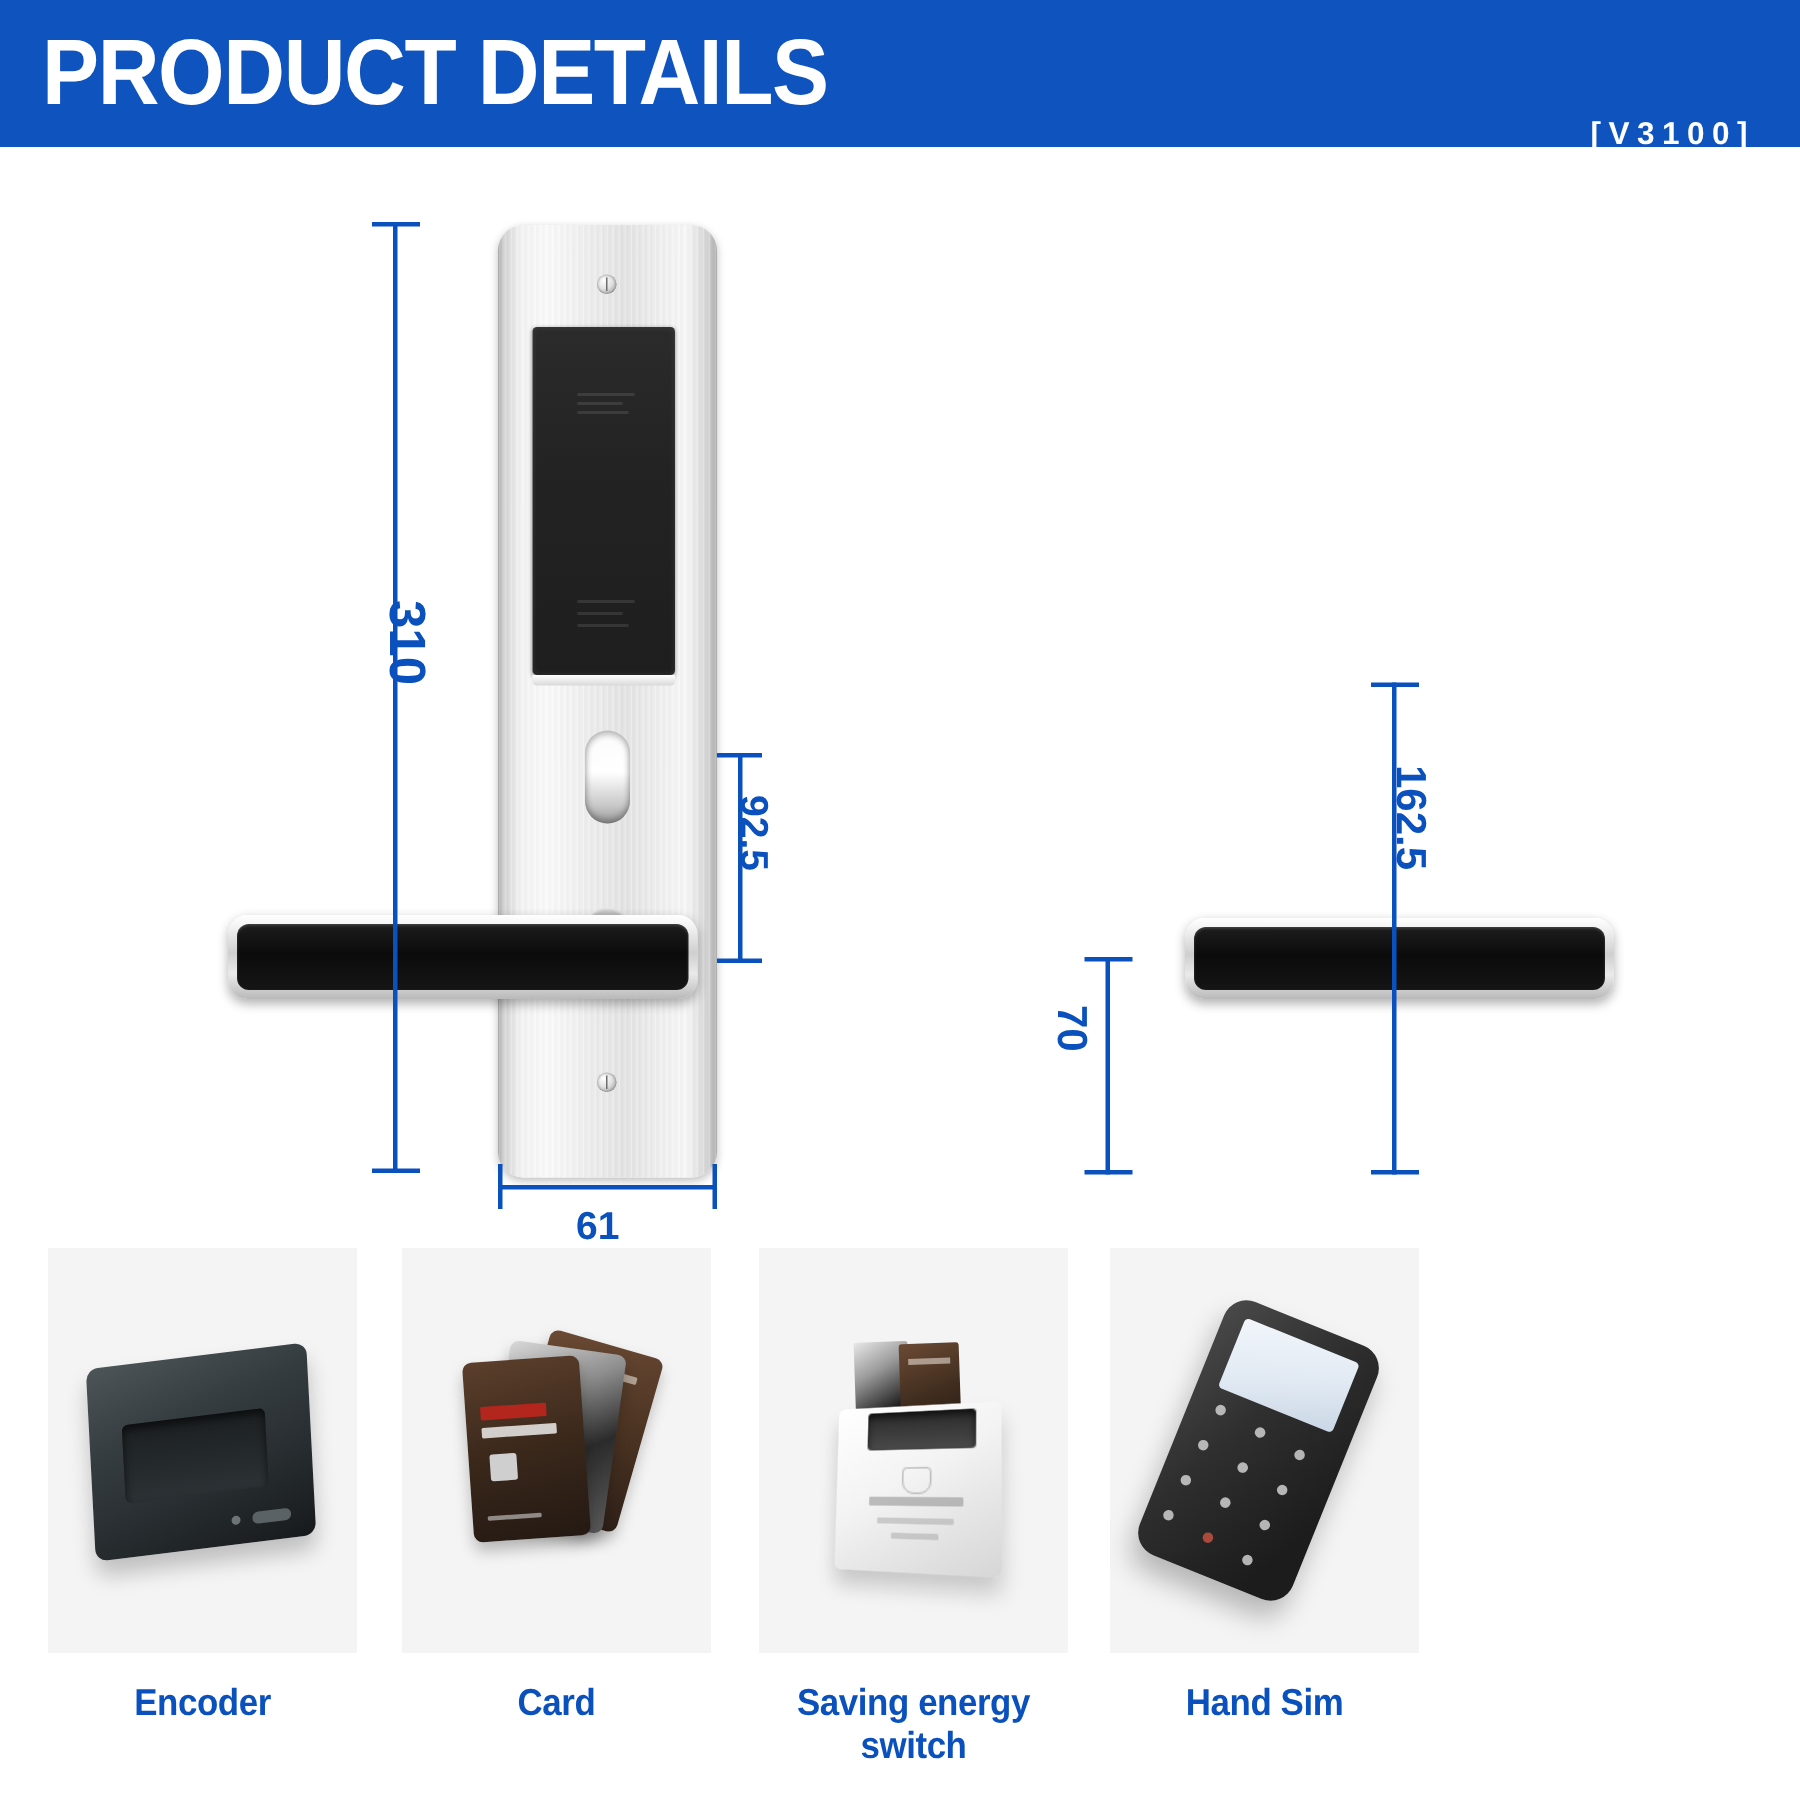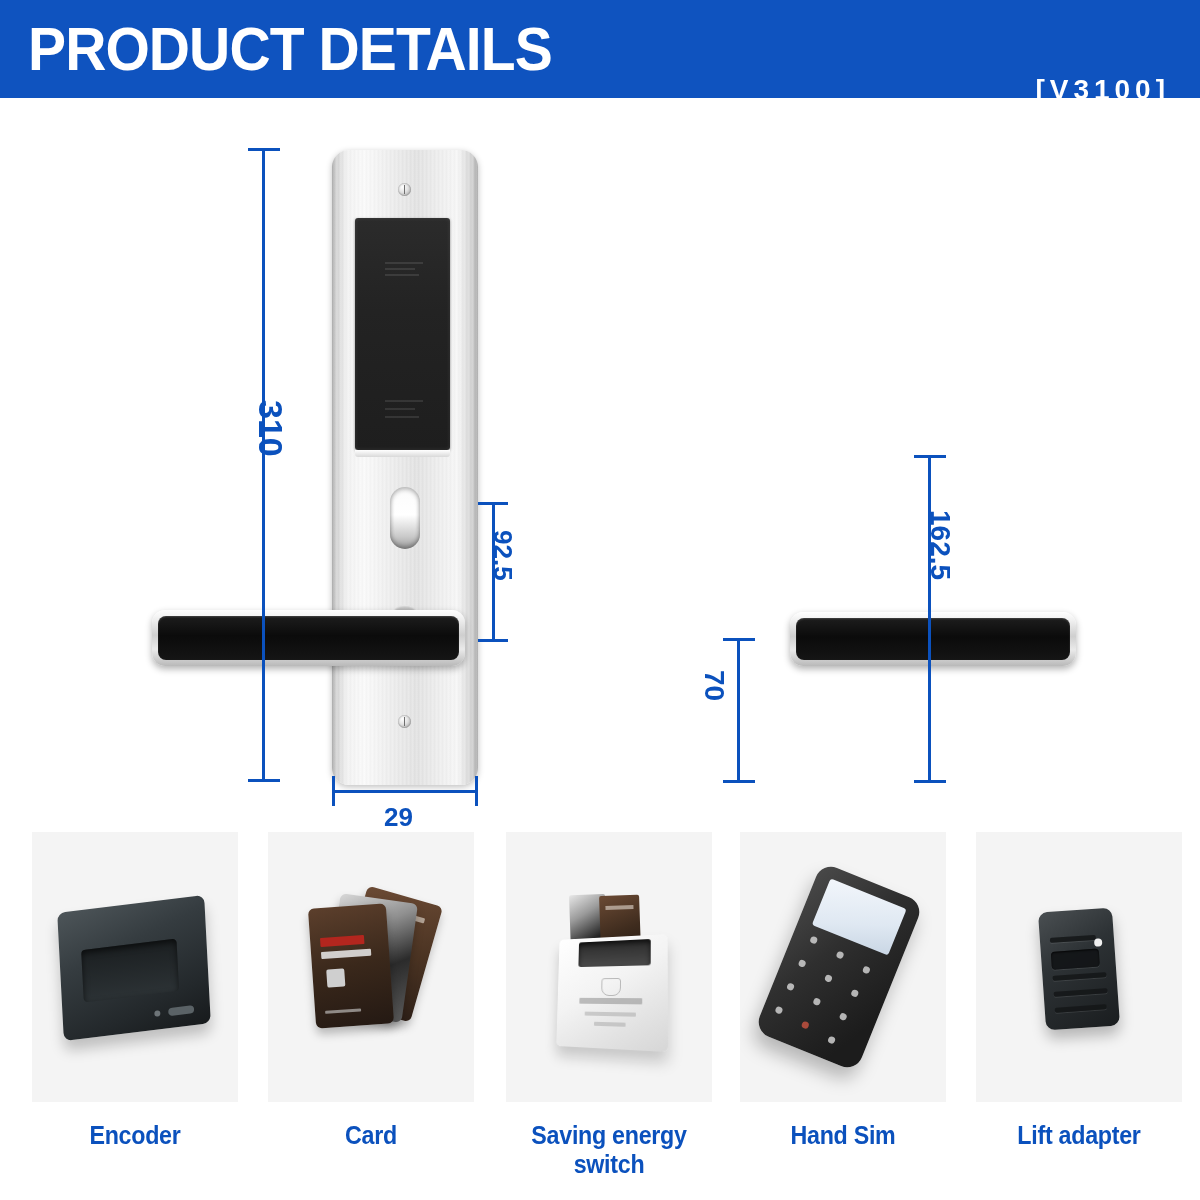--- a/index.html
+++ b/index.html
@@ -19,21 +19,21 @@
   .header-title{
     position:absolute;left:28px;top:18px;
     font-size:62px;line-height:62px;
     font-weight:bold;color:#ffffff;
     letter-spacing:-1px;
     transform:scaleX(0.92);transform-origin:left top;
     white-space:nowrap;
   }
   .header-model{
     position:absolute;right:30px;top:78px;
-    font-size:28px;line-height:23px;font-weight:bold;color:#ffffff;
+    font-size:21px;line-height:23px;font-weight:bold;color:#ffffff;
     letter-spacing:5px;white-space:nowrap;margin-left:32px;
   }
 
   
   .diagram{
     position:absolute;left:0;top:110px;width:1200px;height:715px;
     background:#ffffff;
   }
 
   
@@ -366,21 +366,21 @@
   <div class="dim-label vert" style="left:290px;top:290px;font-size:34px;">310</div>
 
   <div class="dim-line-v" style="left:492px;top:392px;height:140px;"></div>
   <div class="dim-cap-h" style="left:478px;top:392px;width:30px;"></div>
   <div class="dim-cap-h" style="left:478px;top:529px;width:30px;"></div>
   <div class="dim-label vert" style="left:518px;top:420px;font-size:26px;">92.5</div>
 
   <div class="dim-line-h" style="left:332px;top:680px;width:146px;"></div>
   <div class="dim-cap-v" style="left:332px;top:666px;height:30px;"></div>
   <div class="dim-cap-v" style="left:475px;top:666px;height:30px;"></div>
-  <div class="dim-label" style="left:384px;top:692px;font-size:26px;">29</div>
+  <div class="dim-label" style="left:384px;top:692px;font-size:26px;">61</div>
 
 
   <div class="handle" style="left:790px;top:502px;width:286px;height:54px;">
     <div class="handle-inner"></div>
   </div>
 
   <div class="dim-line-v" style="left:928px;top:345px;height:328px;"></div>
   <div class="dim-cap-h" style="left:914px;top:345px;width:32px;"></div>
   <div class="dim-cap-h" style="left:914px;top:670px;width:32px;"></div>
   <div class="dim-label vert" style="left:956px;top:400px;font-size:28px;">162.5</div>
@@ -458,27 +458,14 @@
             <i style="left:60px;top:60px;"></i>
           <i style="left:-2px;top:78px;"></i>
             <i class="red" style="left:28px;top:82px;"></i>
             <i style="left:58px;top:86px;"></i>
         </div>
       </div>
     </div>
     <div class="thumb-label">Hand Sim</div>
   </div>
 
-  <div class="thumb-cell" style="left:976px;">
-    <div class="thumb-box">
-      <div class="lift">
-        <div class="r" style="top:26px;width:46px;"></div>
-        <div class="win"></div>
-        <div class="led"></div>
-        <div class="r" style="top:64px;width:54px;"></div>
-        <div class="r" style="top:80px;width:54px;"></div>
-        <div class="r" style="top:96px;width:52px;"></div>
-      </div>
-    </div>
-    <div class="thumb-label">Lift adapter</div>
-  </div>
 
 </div>
 
 </body></html>

